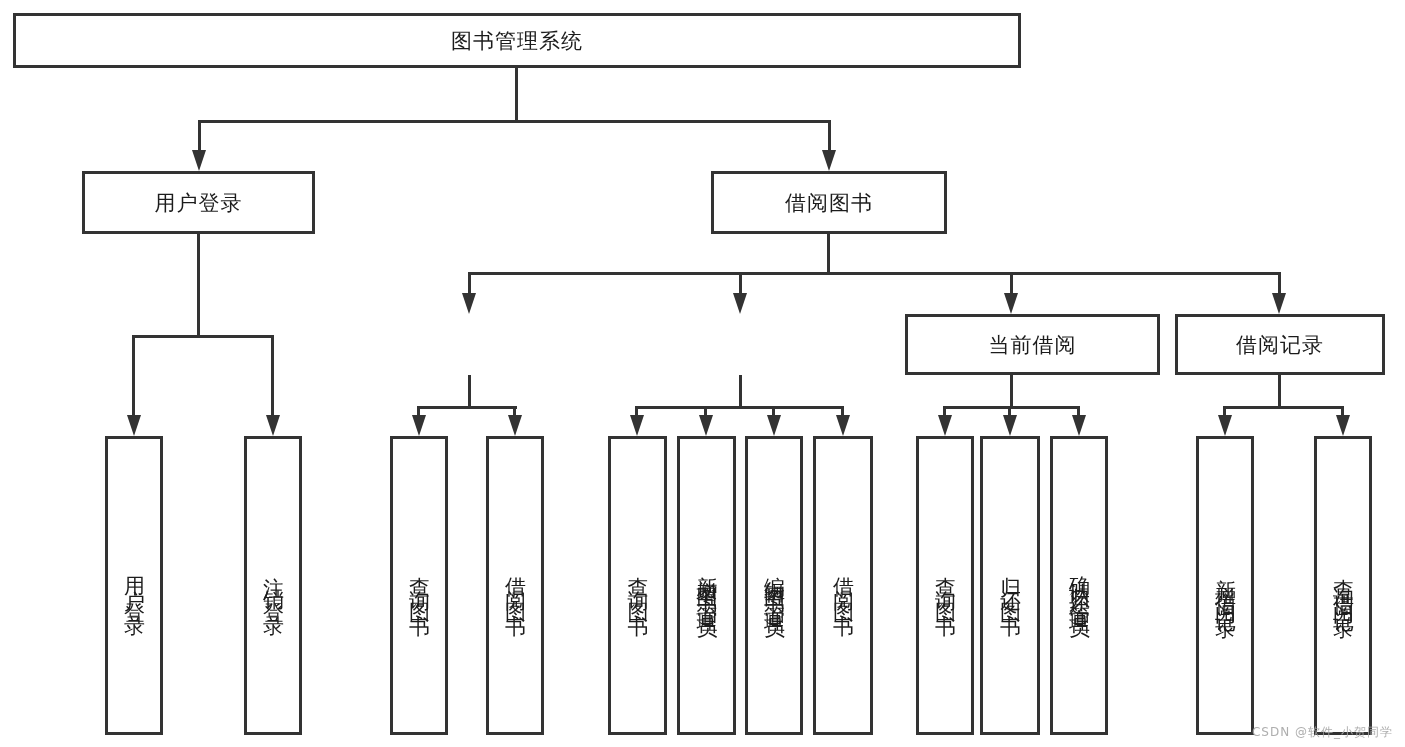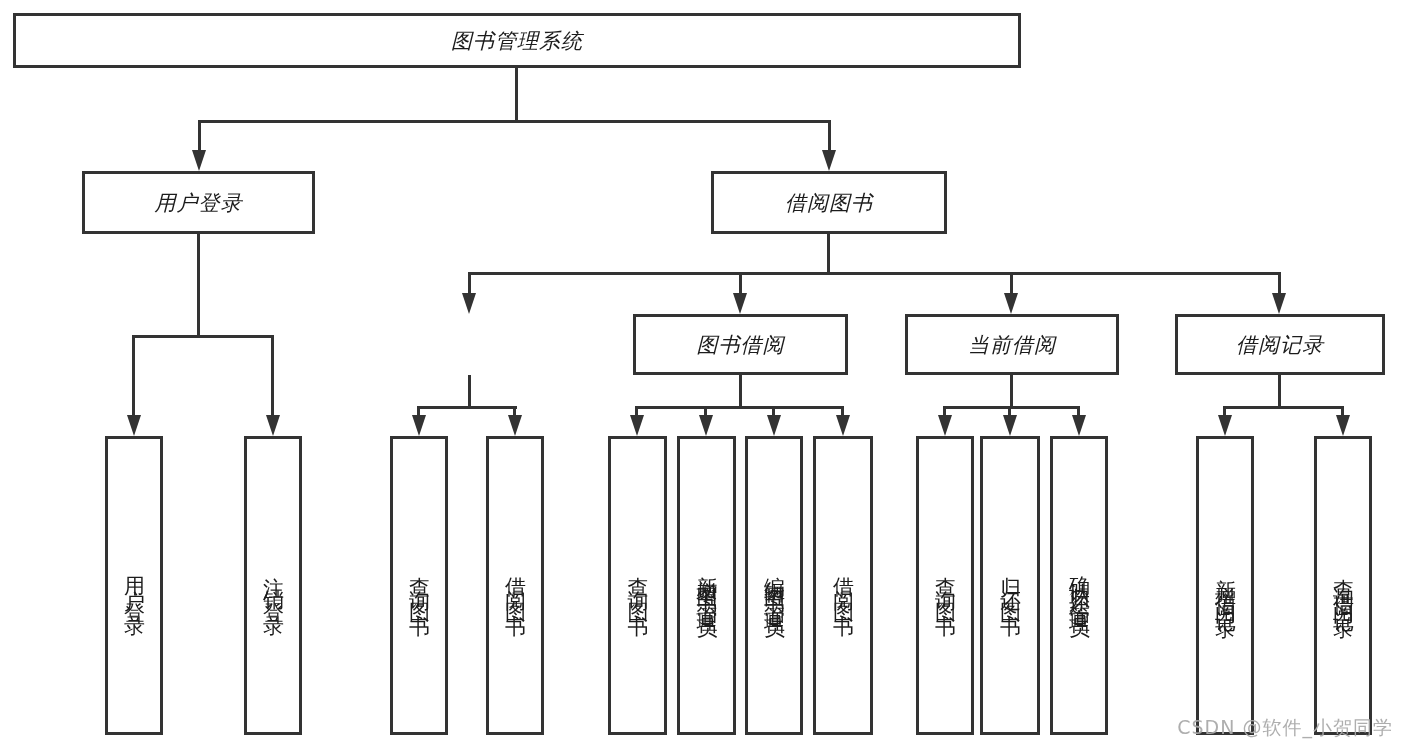--- a/index.html
+++ b/index.html
@@ -1,63 +1,60 @@
 <!DOCTYPE html>
 <html><head>
 <meta charset="utf-8">
 <style>
   html,body{margin:0;padding:0;background:#ffffff;}
   body{font-family:"DejaVu Sans","Liberation Sans",sans-serif;}
   .canvas{position:relative;width:1405px;height:747px;background:#fff;overflow:hidden;}
   .node{
     position:absolute;box-sizing:border-box;border:3px solid #333;background:#fff;
     display:flex;align-items:center;justify-content:center;
-    color:#1c1c1c;font-size:21px;letter-spacing:1px;font-style:italic;
+    color:#1c1c1c;font-size:21px;letter-spacing:1px;
   }
   .leaf{
     position:absolute;box-sizing:border-box;border:3px solid #333;background:#fff;
     display:flex;align-items:center;justify-content:center;color:#1c1c1c;
   }
   .v-text{
     writing-mode:vertical-rl;text-orientation:mixed;
     font-size:21px;line-height:1;white-space:nowrap;
   }
   .sp-short{letter-spacing:13px;}
   .sp-mid{letter-spacing:8px;}
   .sp-long{letter-spacing:6px;}
   .ln{position:absolute;background:#333;}
   .ar{position:absolute;width:0;height:0;border-left:7px solid transparent;border-right:7px solid transparent;border-top:21px solid #333;}
   .watermark{
     position:absolute;right:12px;bottom:6px;z-index:10;
-    color:rgba(170,170,170,0.95);font-size:19px;letter-spacing:1px;
+    color:rgba(170,170,170,0.95);font-size:12px;letter-spacing:1px;
   }
 </style>
 </head>
 <body>
 
 <div class="canvas">
 
   <div class="node" style="left:13px;top:13px;width:1008px;height:55px;">
     <span>图书管理系统</span>
   </div>
 
   <div class="node" style="left:82px;top:171px;width:233px;height:63px;">
     <span>用户登录</span>
   </div>
 
   <div class="node" style="left:711px;top:171px;width:236px;height:63px;">
     <span>借阅图书</span>
   </div>
 
 
-  <div class="node" style="left:633px;top:314px;width:215px;height:61px;">
-    <span>图书借阅</span>
-  </div>
 
-  <div class="node" style="left:905px;top:314px;width:214px;height:61px;">
+  <div class="node" style="left:905px;top:314px;width:255px;height:61px;">
     <span>当前借阅</span>
   </div>
 
   <div class="node" style="left:1175px;top:314px;width:210px;height:61px;">
     <span>借阅记录</span>
   </div>
 
   <div class="leaf" style="left:105px;top:436px;width:58px;height:299px;">
     <span class="v-text sp-short">用户登录</span>
   </div>

